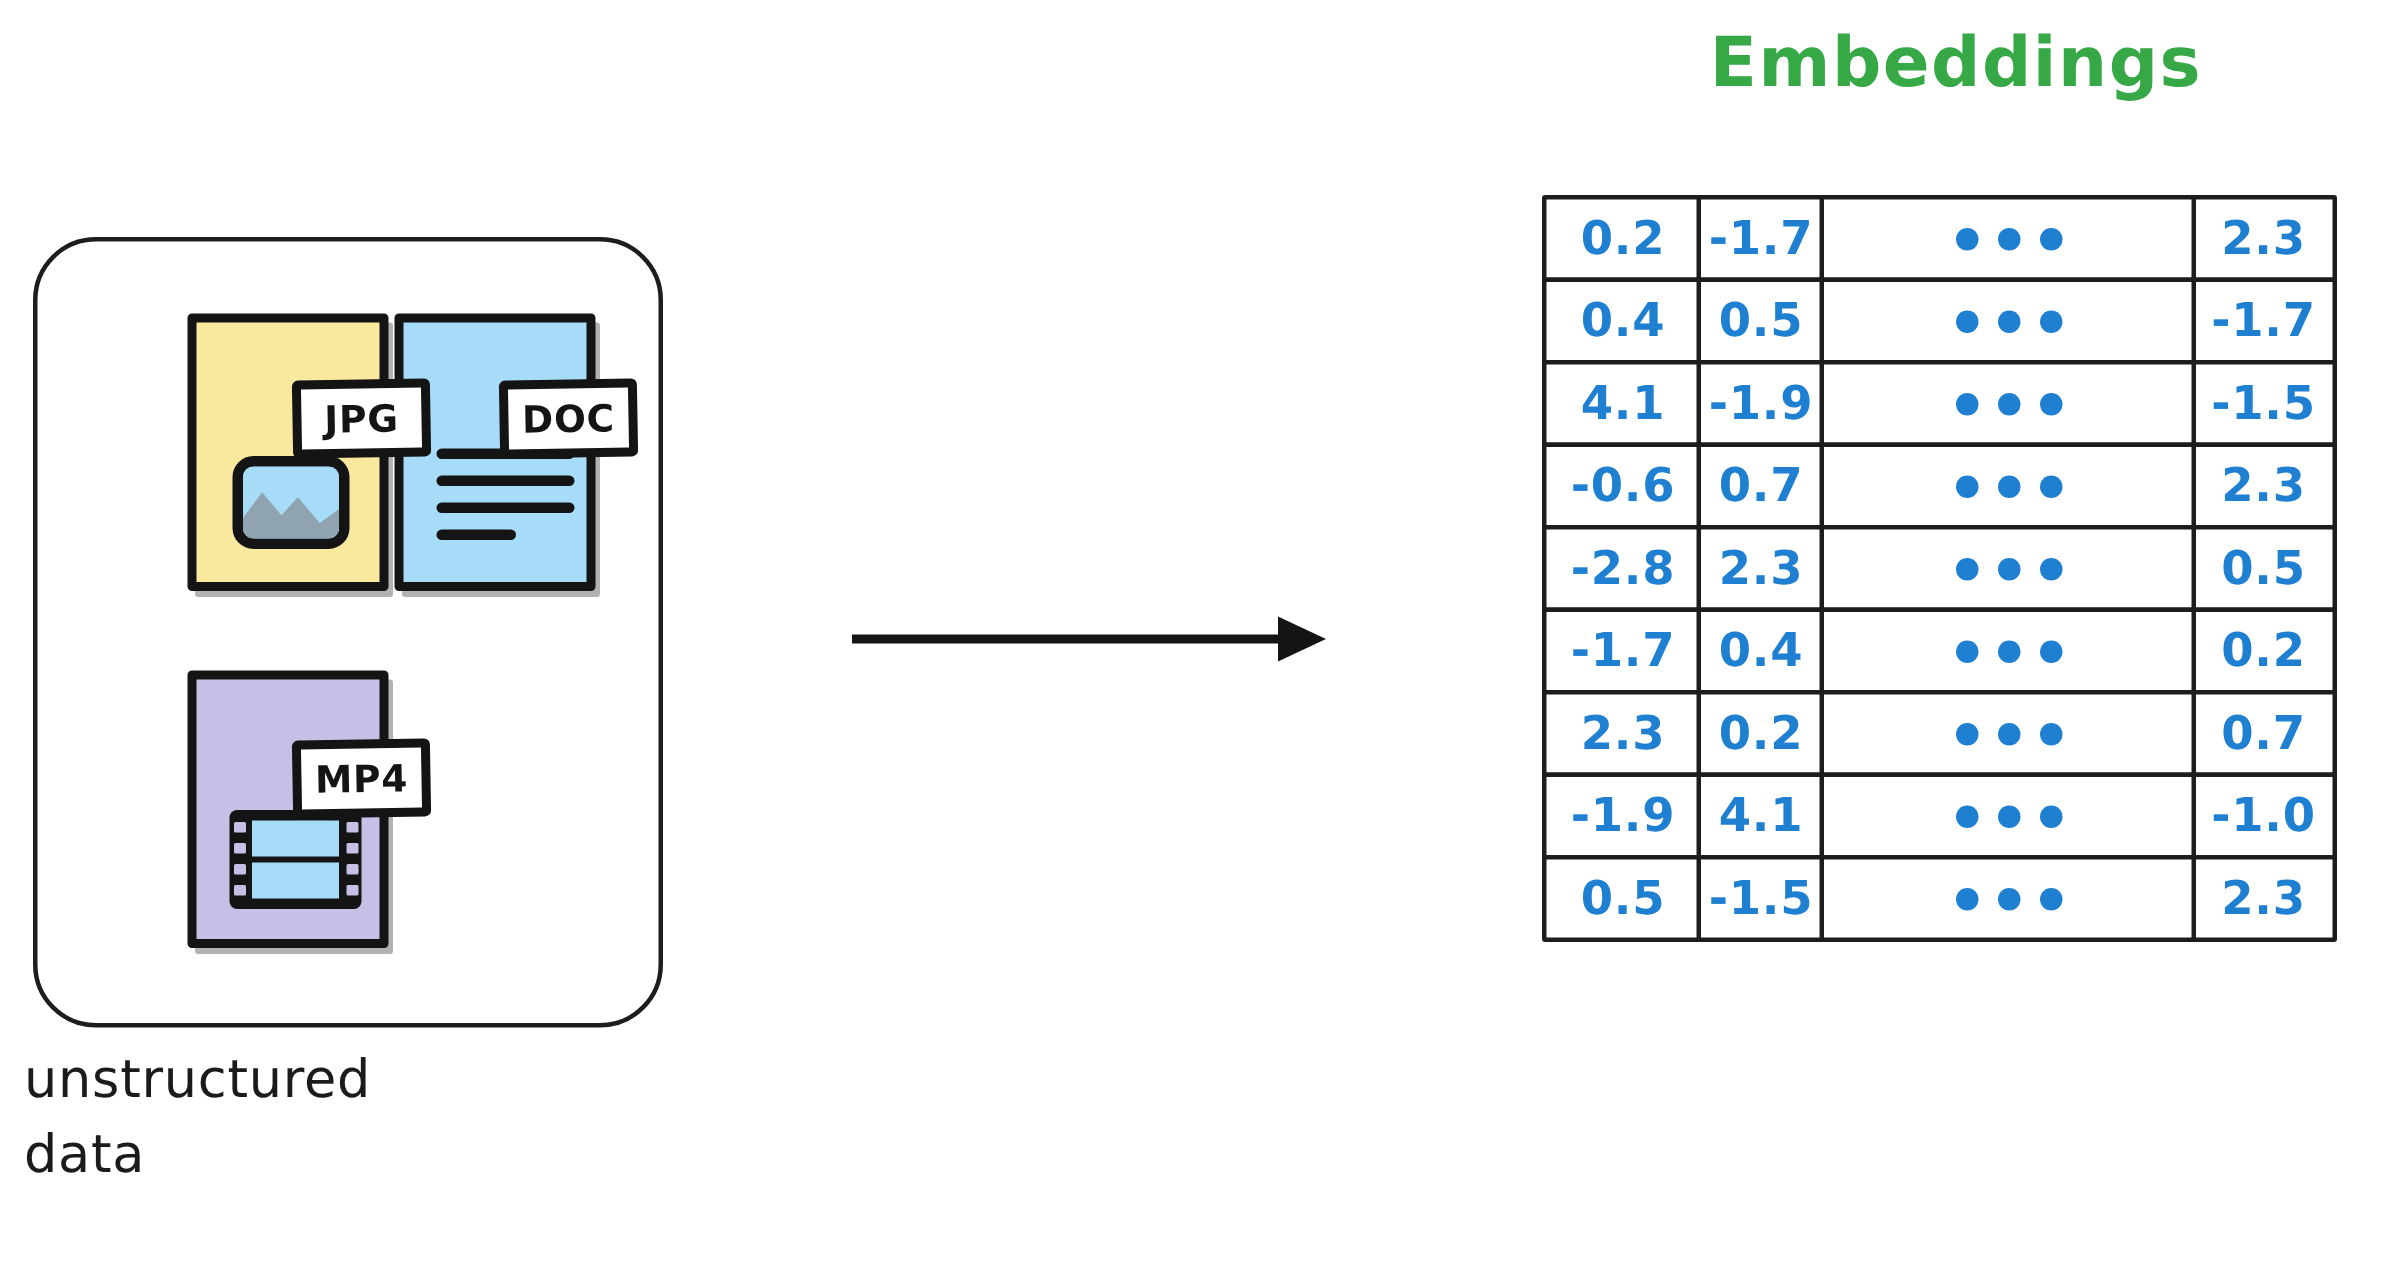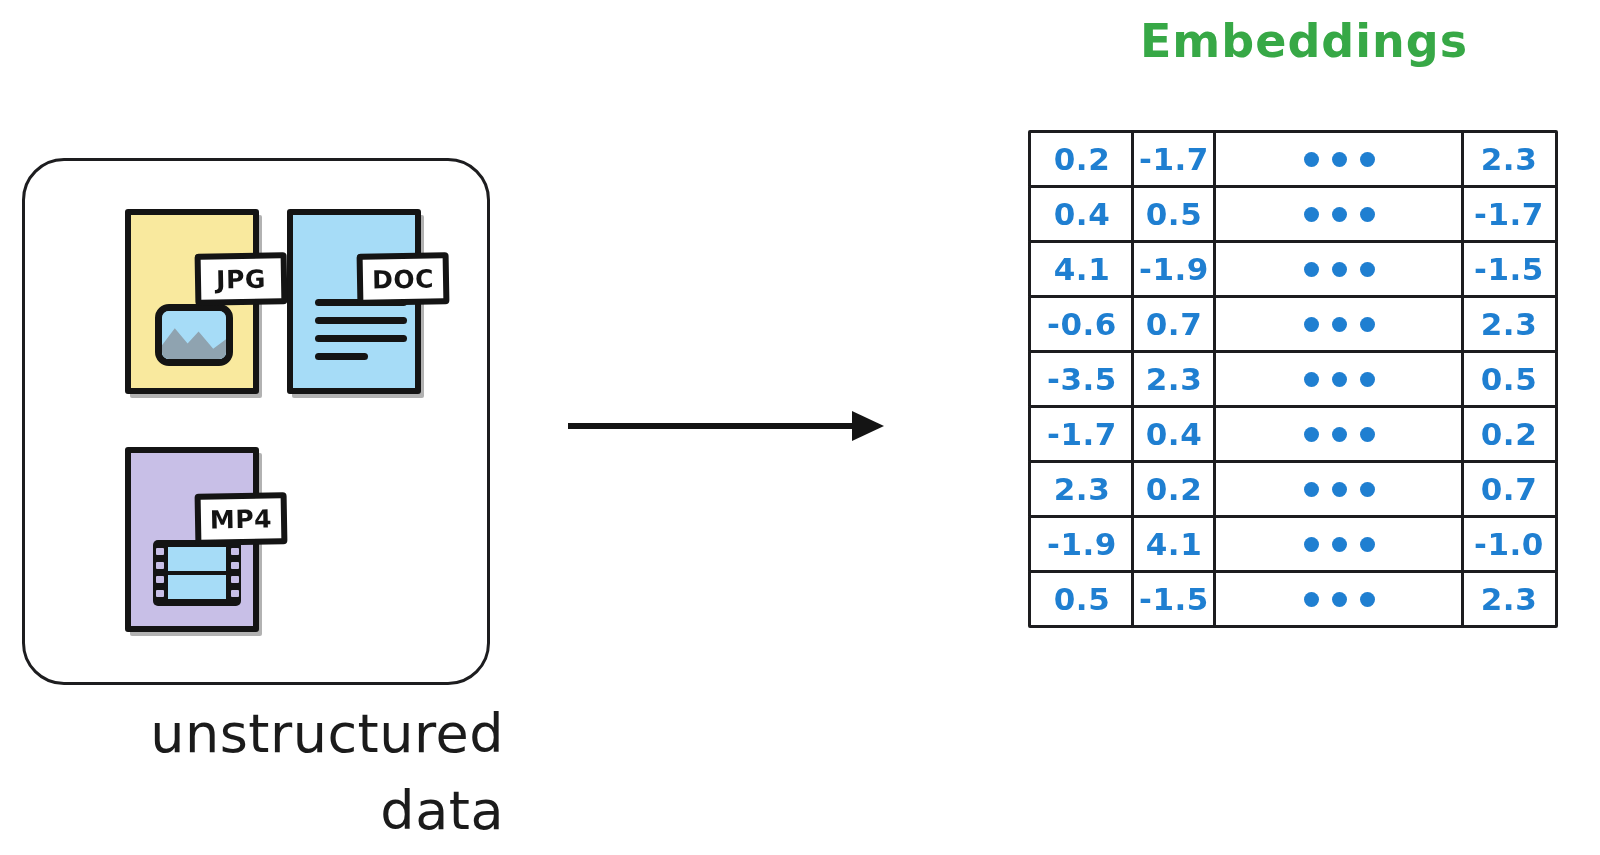--- a/index.html
+++ b/index.html
@@ -9,21 +9,21 @@
     background: #ffffff;
     font-family: "DejaVu Sans", sans-serif;
     overflow: hidden;
     position: relative;
   }
 
   
   #left-panel {
     position: absolute;
     left: 22px; top: 158px;
-    width: 468px; height: 527px;
+    width: 420px; height: 527px;
     border: 3px solid #1d1d1f;
     border-radius: 42px;
     background: #fff;
   }
   #file-grid {
     position: absolute;
     inset: 0;
     display: grid;
     grid-template-columns: 1fr 1fr;
     grid-template-rows: 1fr 1fr;
@@ -135,26 +135,26 @@
   
   .note {
     position: absolute;
     left: 26px; bottom: 16px;
     width: 86px; height: 86px;
   }
   .note svg { display:block; width:100%; height:100%; }
 
   #left-caption {
     position: absolute;
-    left: 36px; top: 696px;
+    left: 16px; top: 696px;
     width: 468px;
-    text-align: right;
+    text-align: left;
     color: #1b1b1b;
     font-family: "DejaVu Sans", sans-serif;
-    font-size: 54px;
+    font-size: 35px;
     line-height: 1.42;
     letter-spacing: .5px;
   }
 
   
   #arrow {
     position: absolute;
     left: 566px; top: 405px;
     width: 324px; height: 42px;
   }
@@ -332,21 +332,21 @@
       <div class="emb-cell c2">
         <div class="dots">
           <b></b>
           <b></b>
           <b></b>
         </div>
       </div>
       <div class="emb-cell c3">2.3</div>
     </div>
     <div class="emb-row">
-      <div class="emb-cell c0">-3.5</div>
+      <div class="emb-cell c0">-2.8</div>
       <div class="emb-cell c1">2.3</div>
       <div class="emb-cell c2">
         <div class="dots">
           <b></b>
           <b></b>
           <b></b>
         </div>
       </div>
       <div class="emb-cell c3">0.5</div>
     </div>

